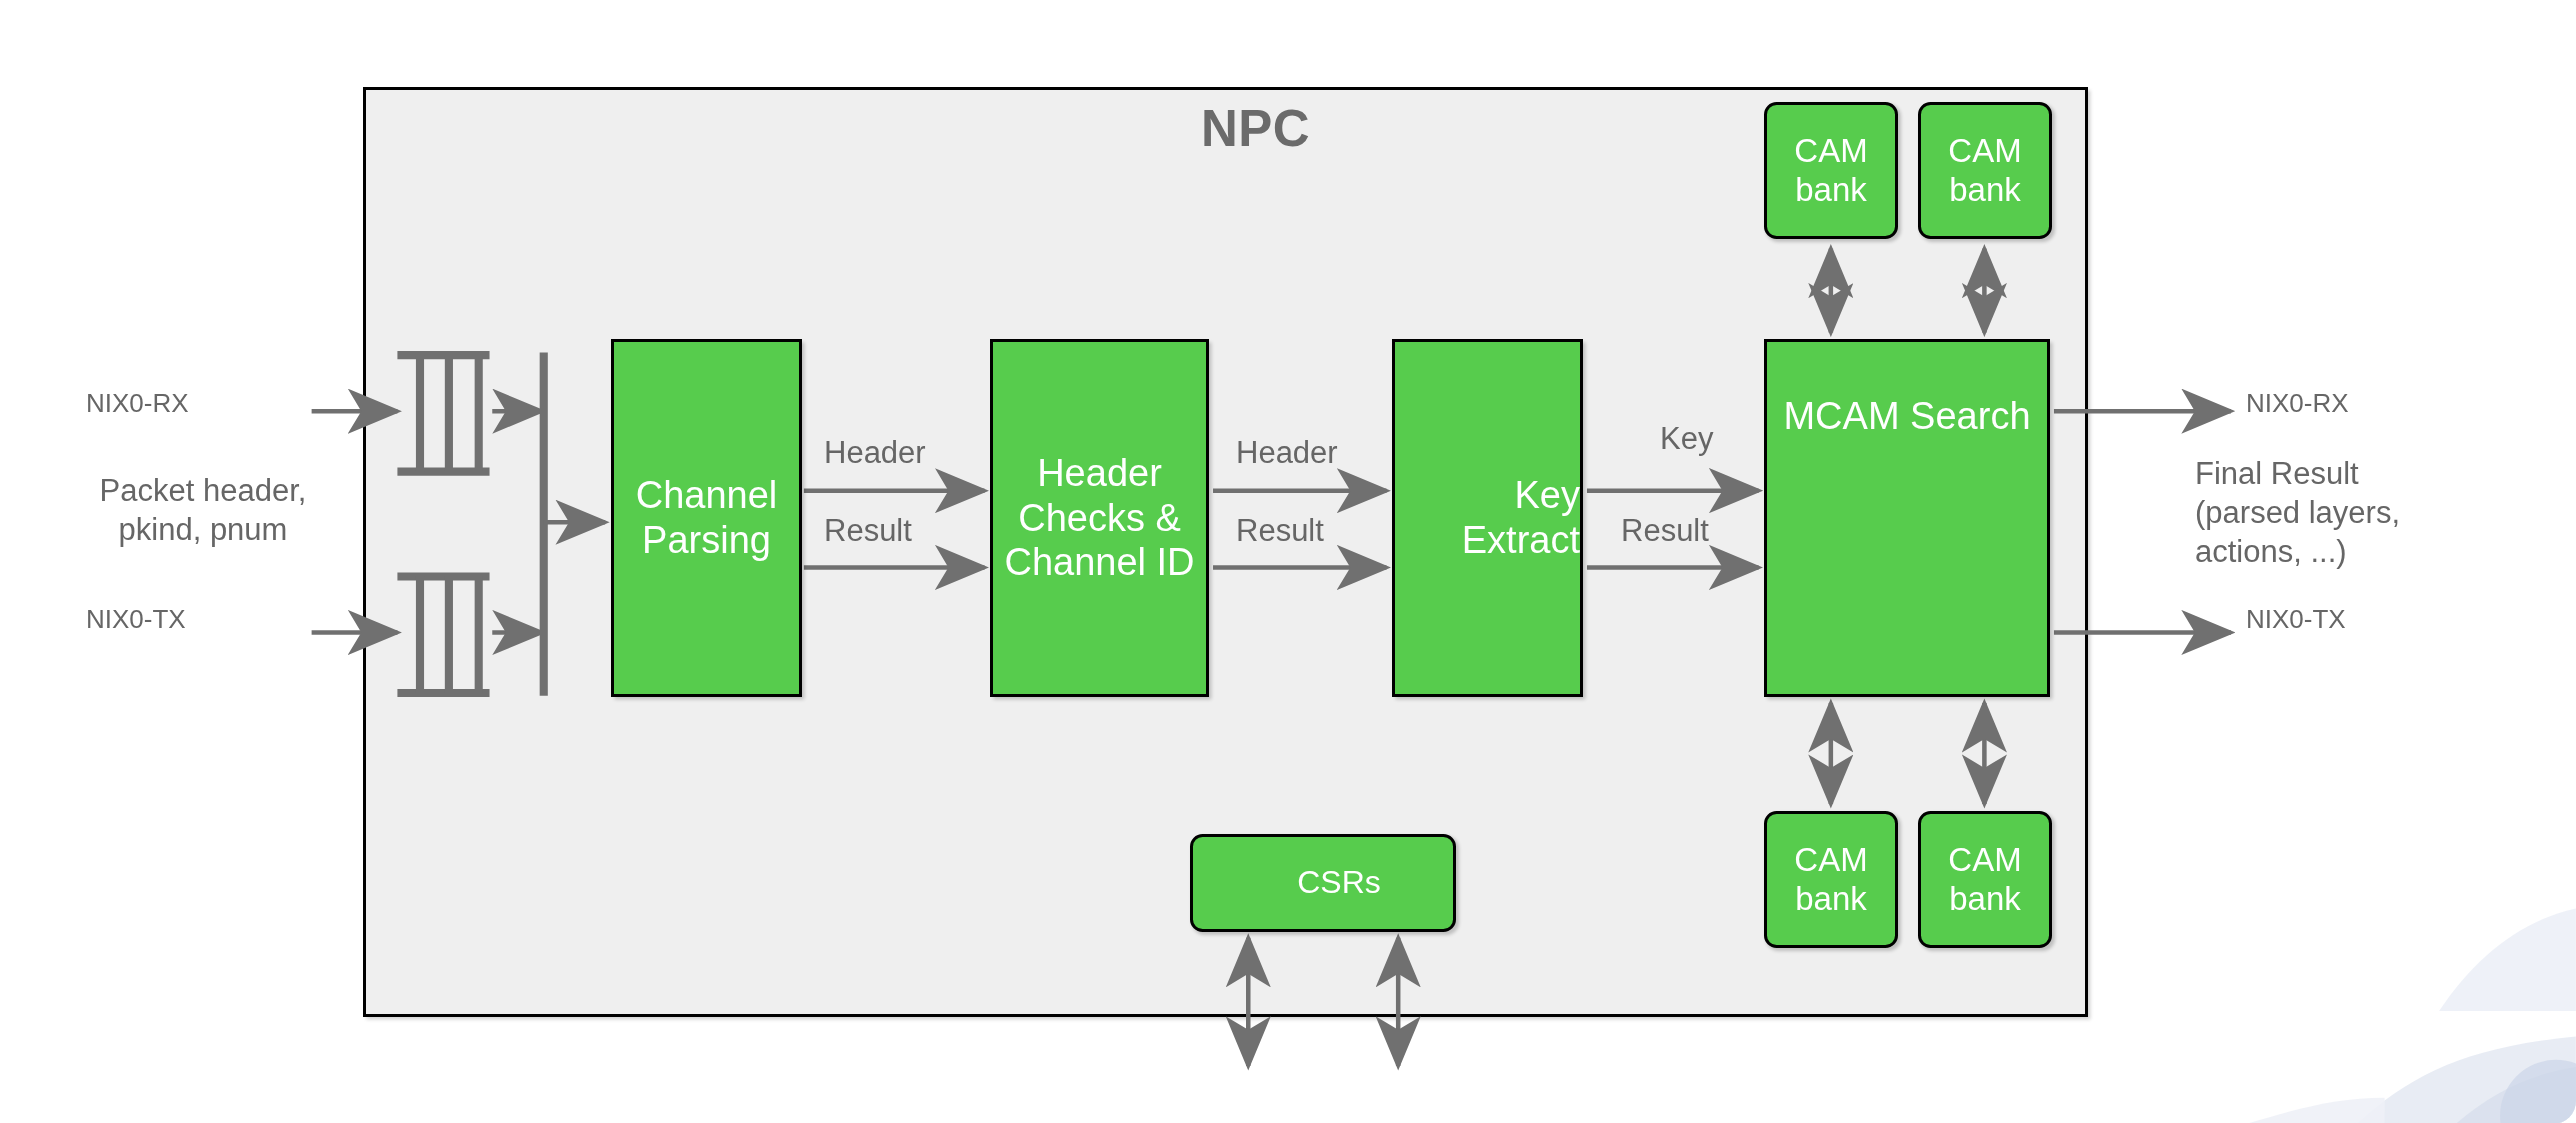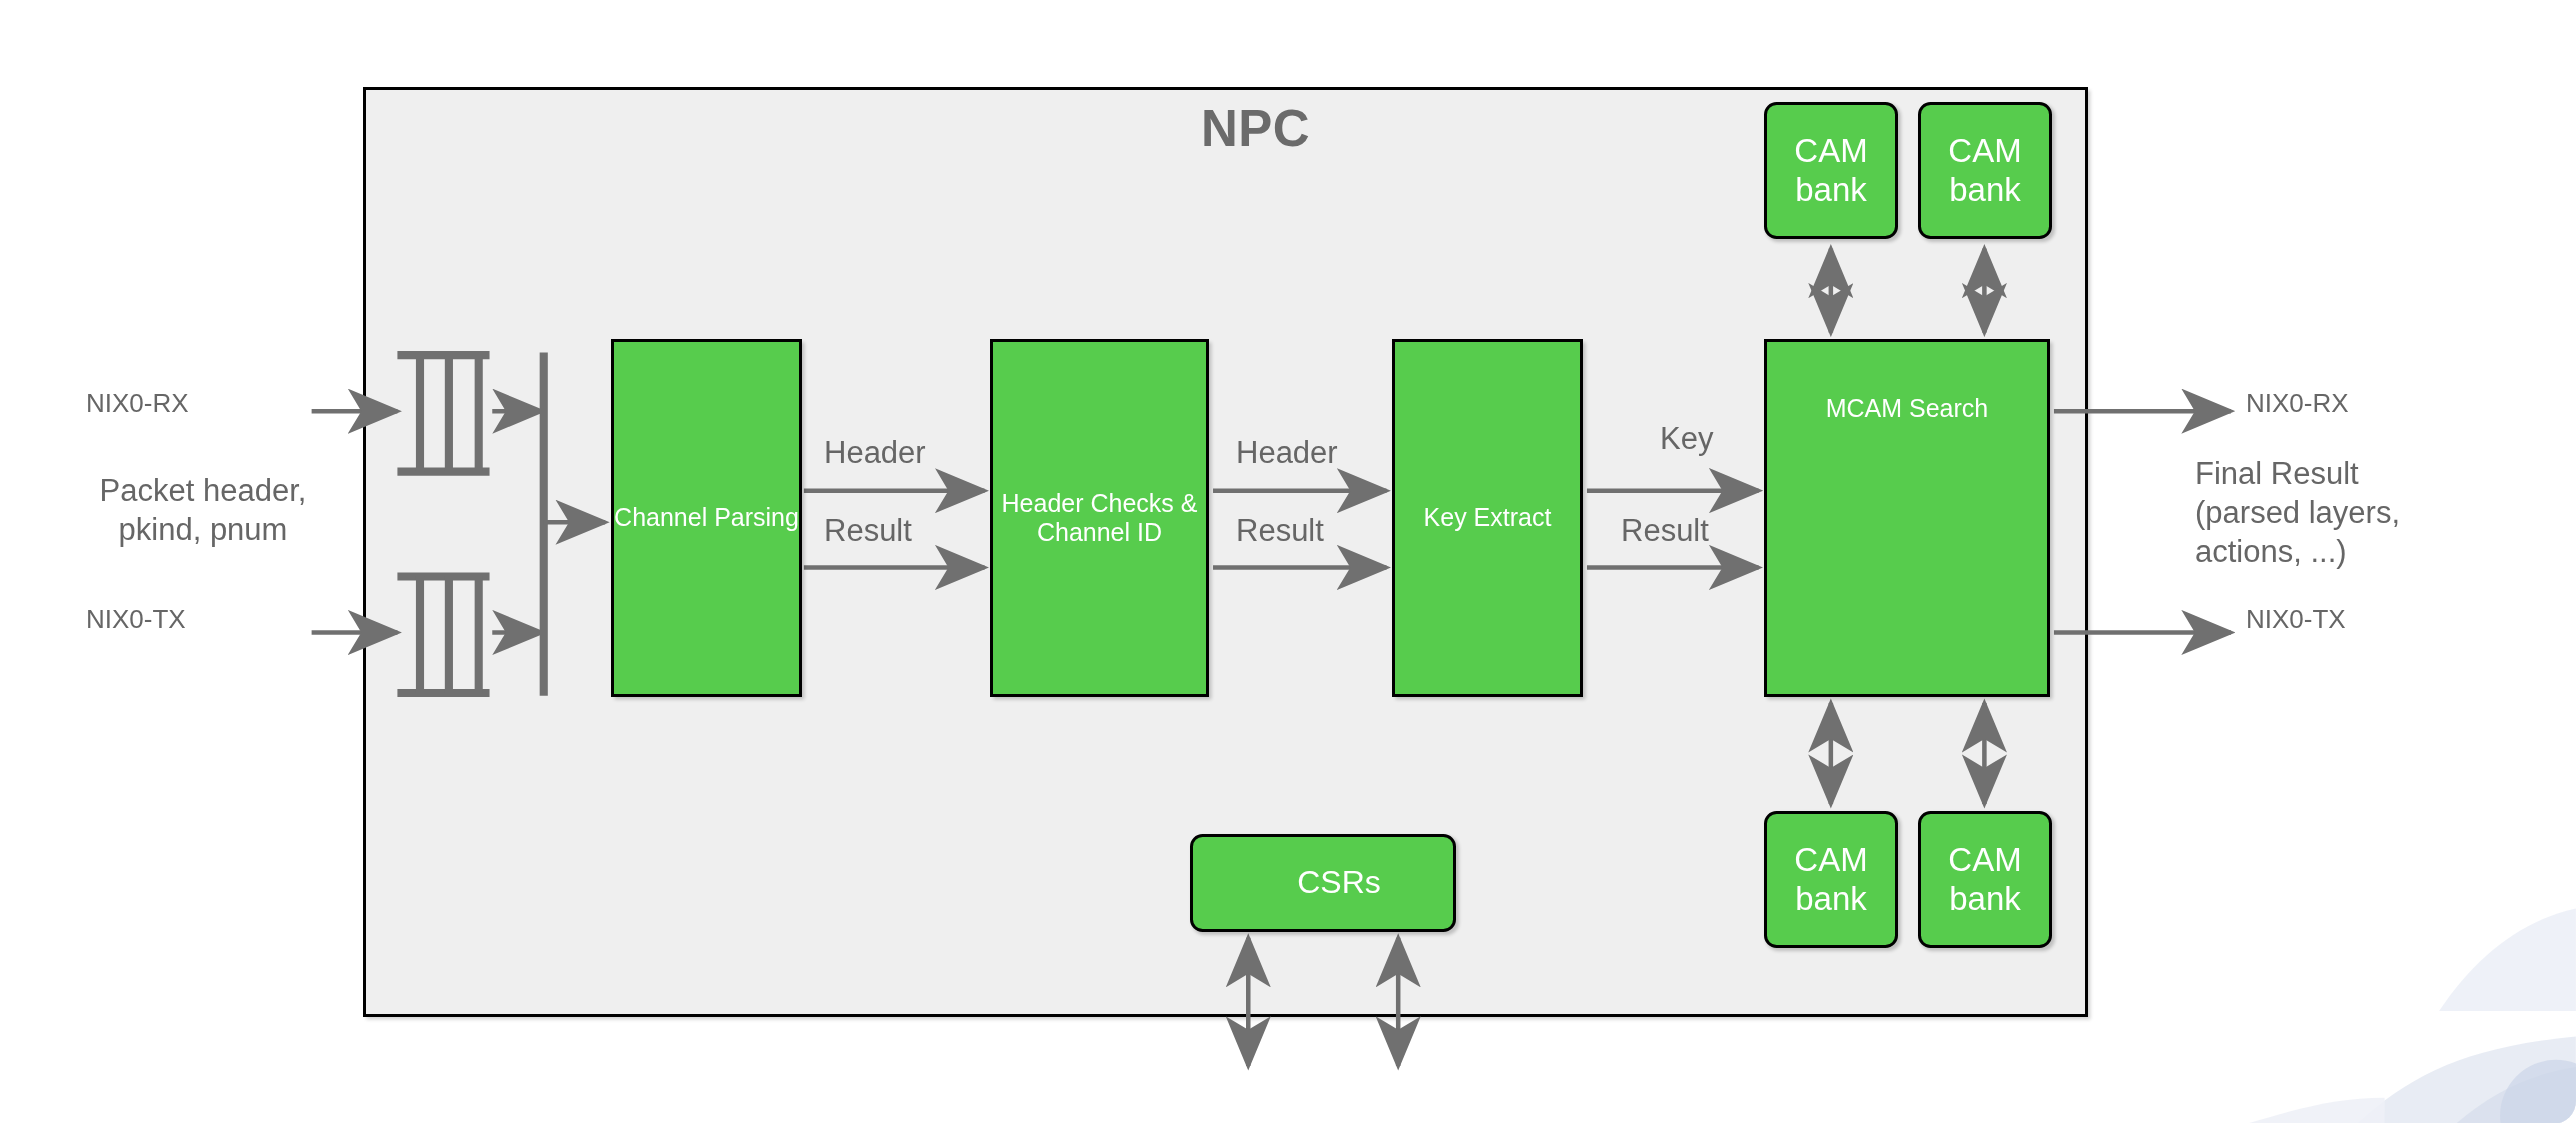--- a/index.html
+++ b/index.html
@@ -51,29 +51,29 @@
   .gblock {
     position: absolute;
     background: #57cc4d;
     border: 3.6px solid #000000;
     box-sizing: border-box;
     color: #ffffff;
     display: flex;
     align-items: center;
     justify-content: center;
     text-align: center;
-    font-size: 25px;
+    font-size: 38px;
     line-height: 1.18;
     box-shadow: 2.7px 2.7px 3.6px rgba(0,0,0,0.20);
   }
   .gblock.rounded { border-radius: 12.6px; }
 
   #blk-header-parsing { left: 611px;  top: 339px; width: 191px; height: 358px; }
   #blk-header-checks  { left: 990px; top: 339px; width: 219px; height: 358px; }
-  #blk-key-extract    { left: 1392px; top: 339px; width: 191px; height: 358px; }
+  #blk-key-extract    { left: 1392px; top: 339px; width: 191px; height: 358px; text-align: right; }
   #blk-mcam-search    { left: 1764px; top: 339px; width: 286px; height: 358px; }
 
   #blk-cam-tl { left: 1764px; top: 102px; width: 134px; height: 137px; font-size: 33px; }
   #blk-cam-tr { left: 1918px; top: 102px; width: 134px; height: 137px; font-size: 33px; }
   #blk-cam-bl { left: 1764px; top: 811px; width: 134px; height: 137px; font-size: 33px; }
   #blk-cam-br { left: 1918px; top: 811px; width: 134px; height: 137px; font-size: 33px; }
 
   #blk-csrs { left: 1190px; top: 834px; width: 266px; height: 98px; font-size: 32px; padding-left: 32px; }
 
   

